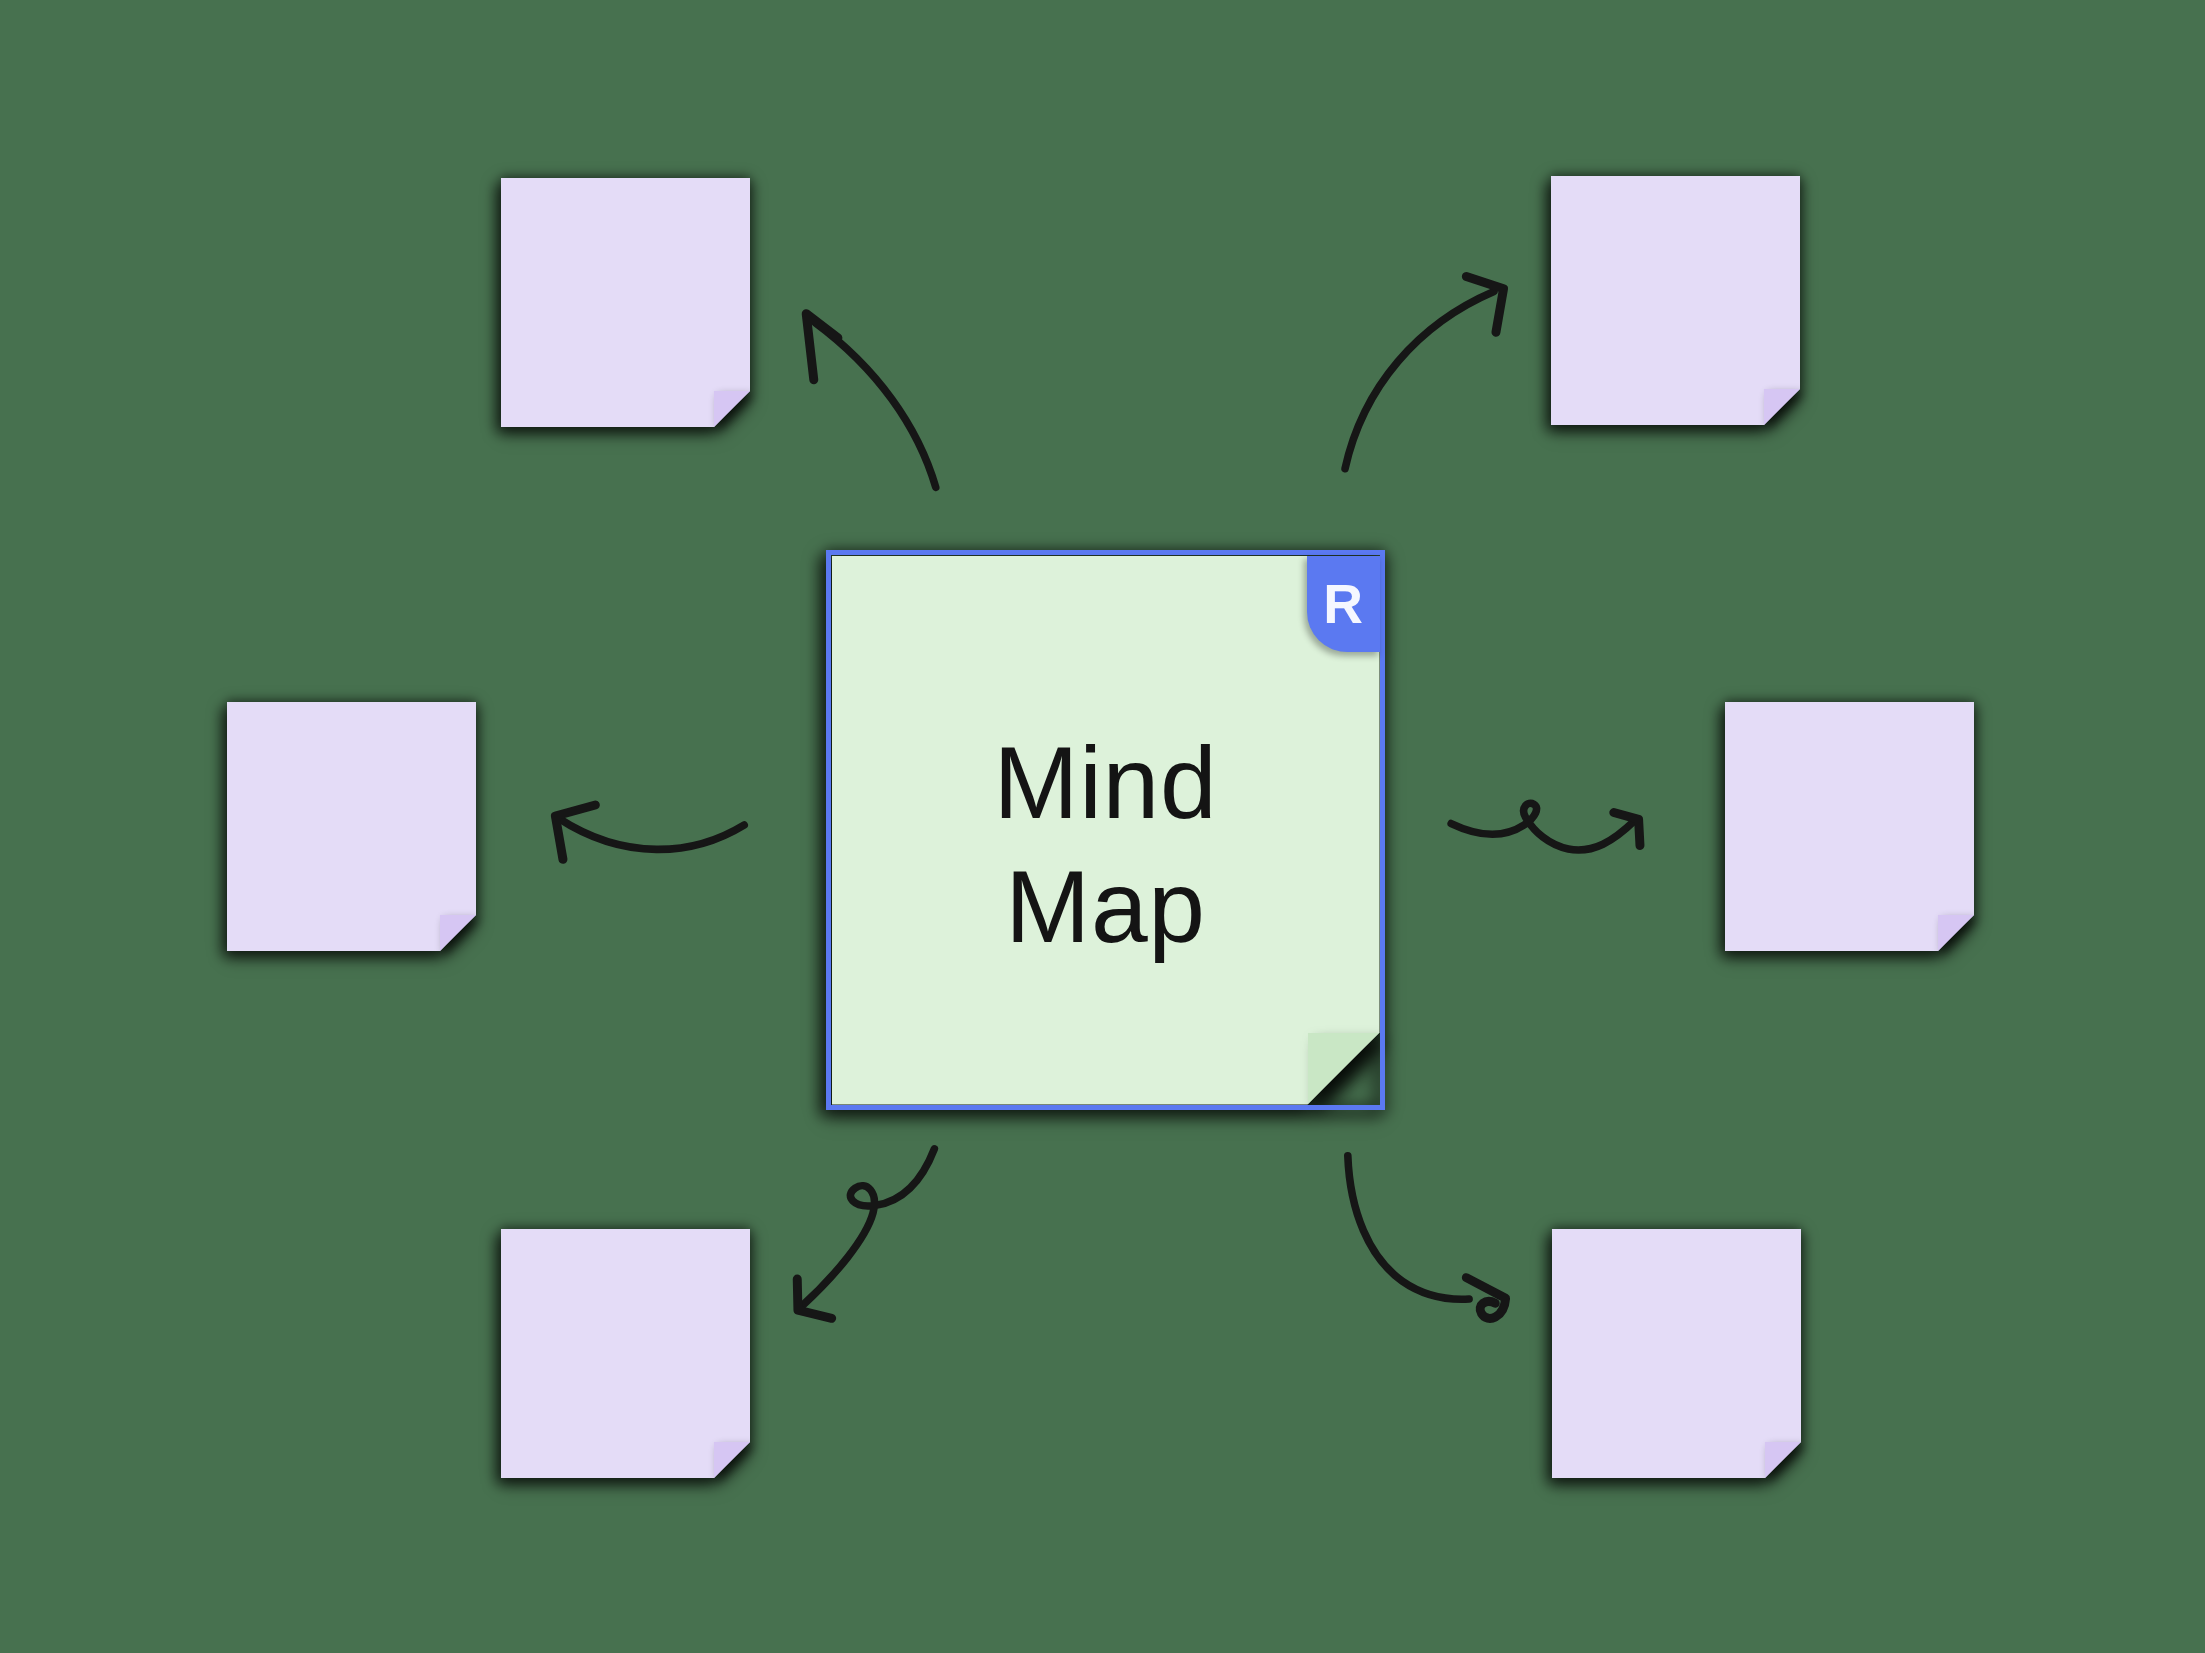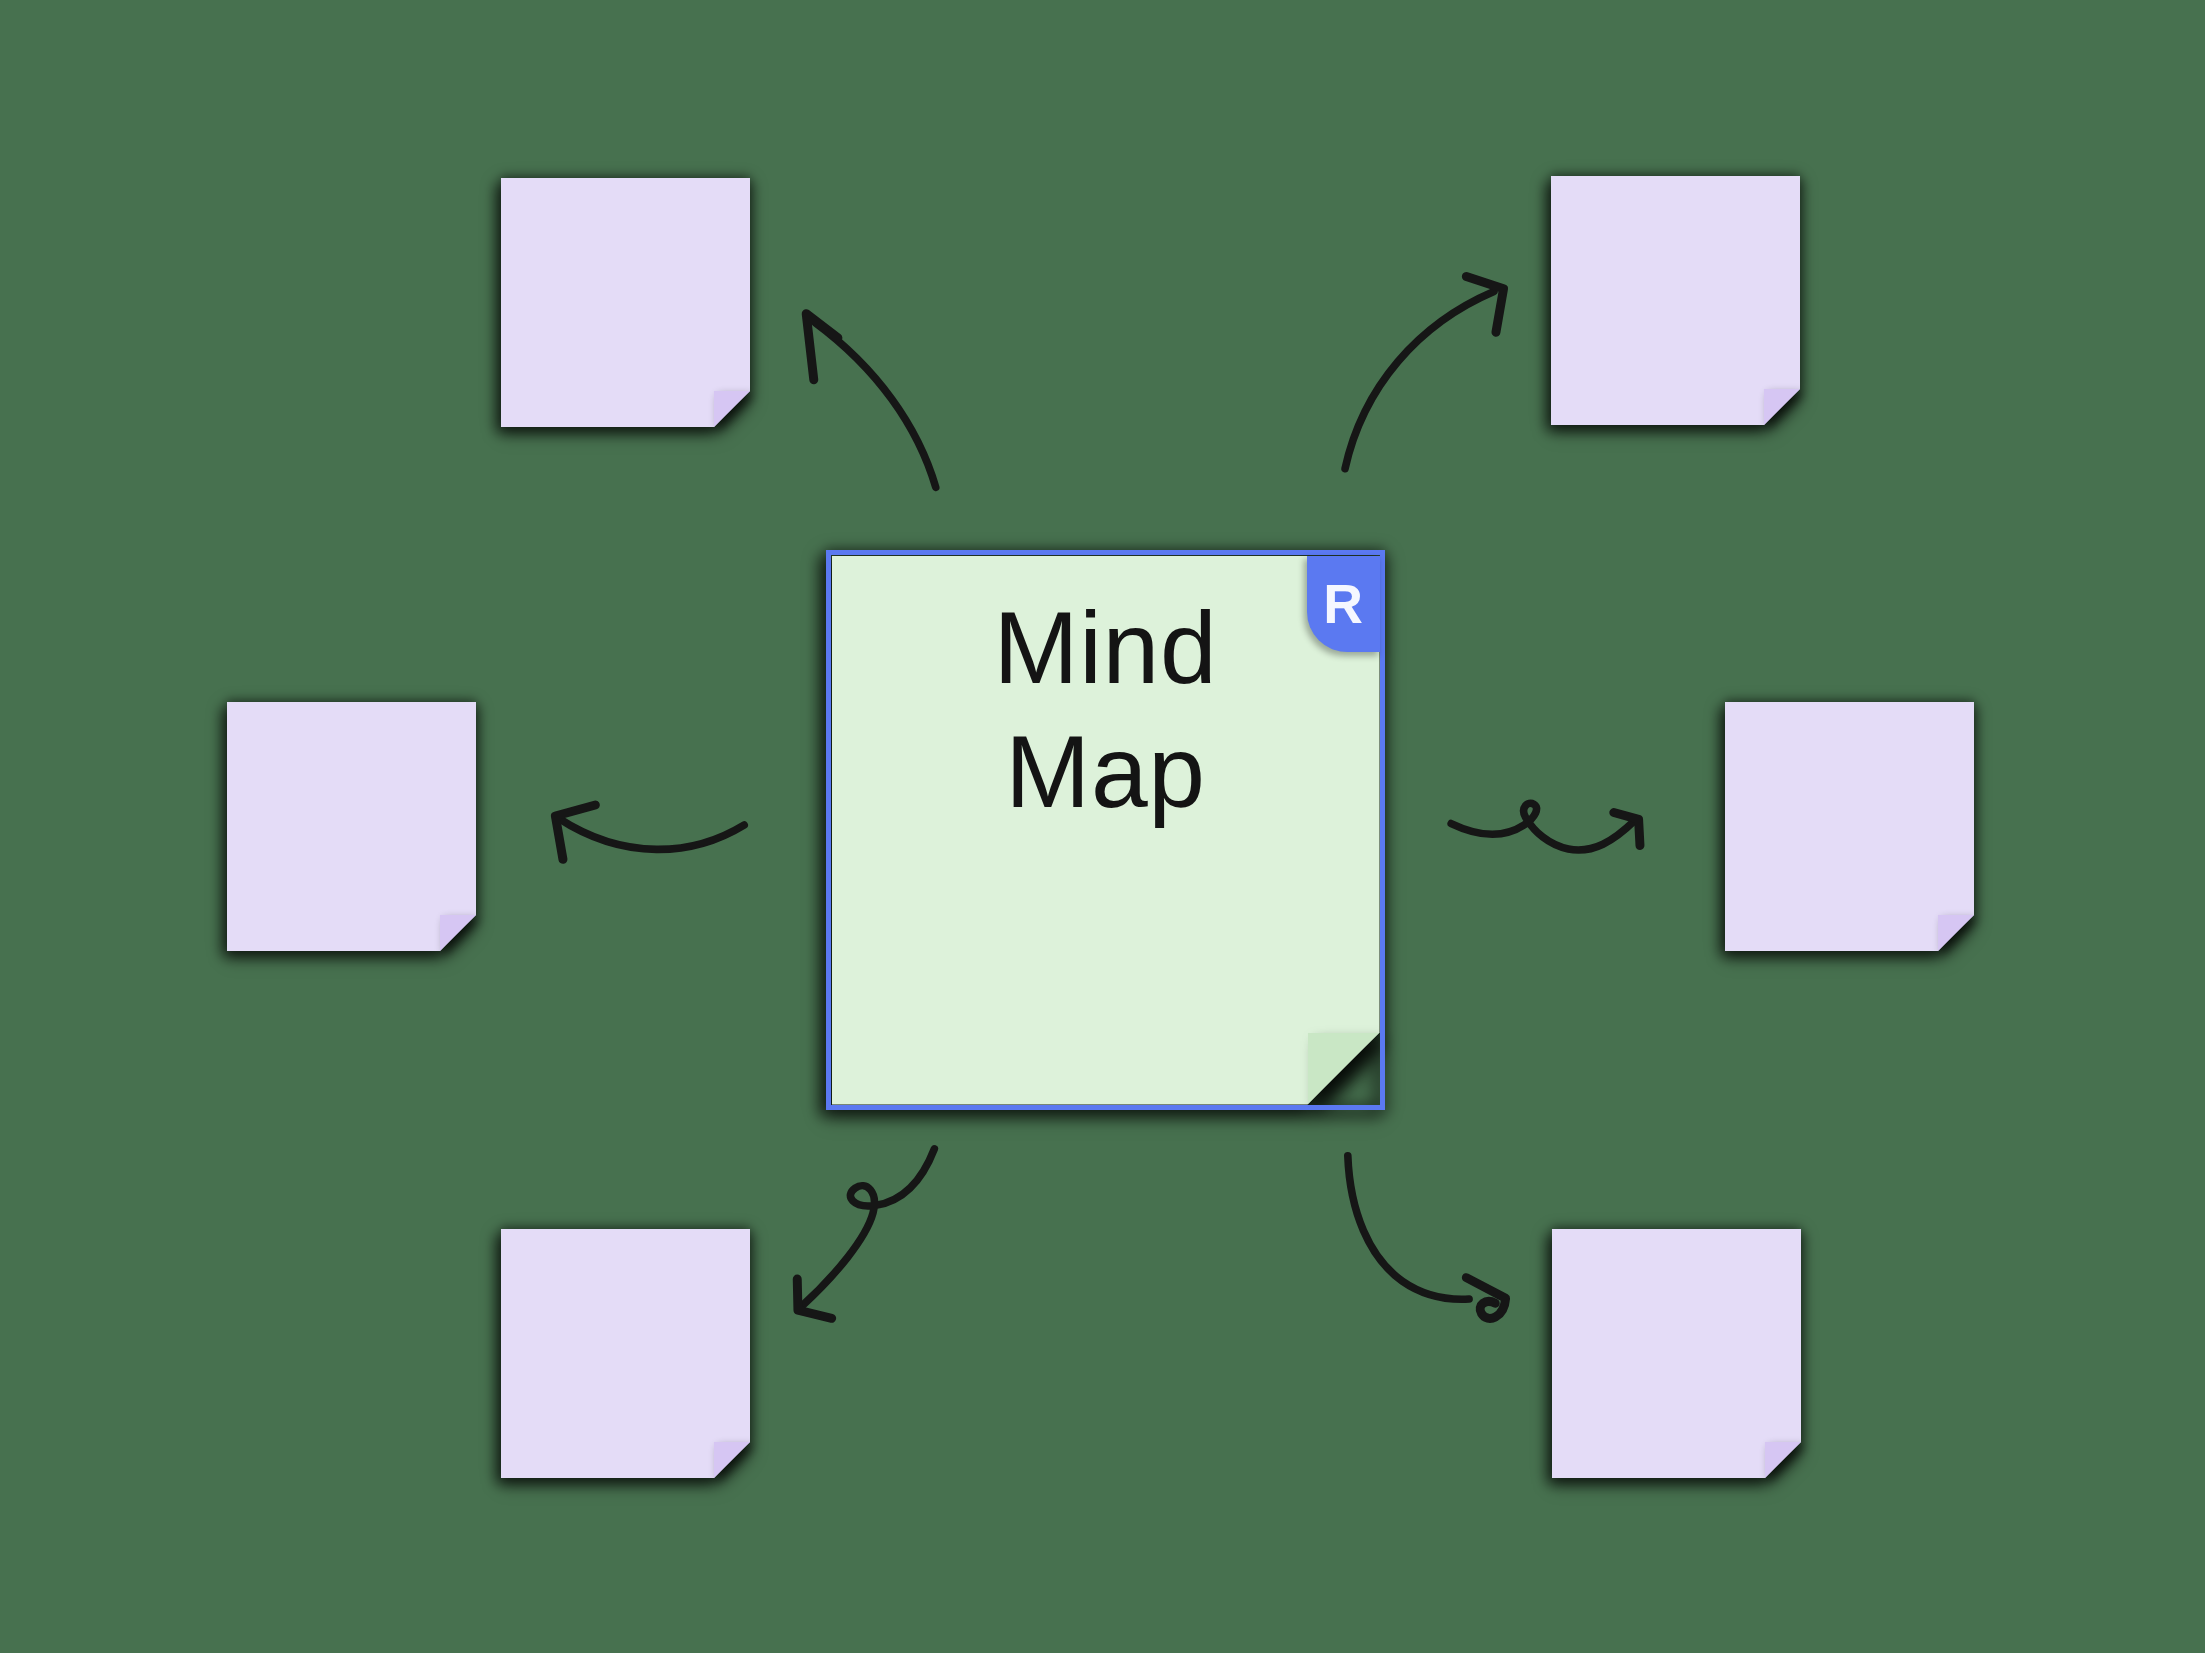--- a/index.html
+++ b/index.html
@@ -88,20 +88,21 @@
   }
   .center-note .fold {
     position: absolute;
     inset: 0;
     clip-path: polygon(0 0, 100% 0, 0 100%);
   }
   .center-label {
     position: absolute;
     inset: 5.5px;
     display: flex;
+    align-items: center;
     justify-content: center;
     text-align: center;
     font-size: 102px;
     line-height: 1.22;
     letter-spacing: 0.7px;
     padding-top: 30px;
     box-sizing: border-box;
     border-radius: 8px;
   }
   .center-label span {

